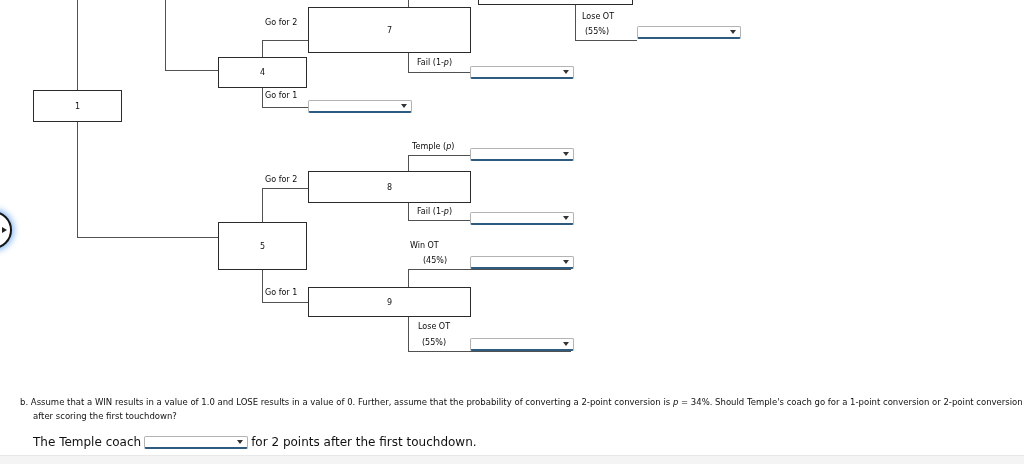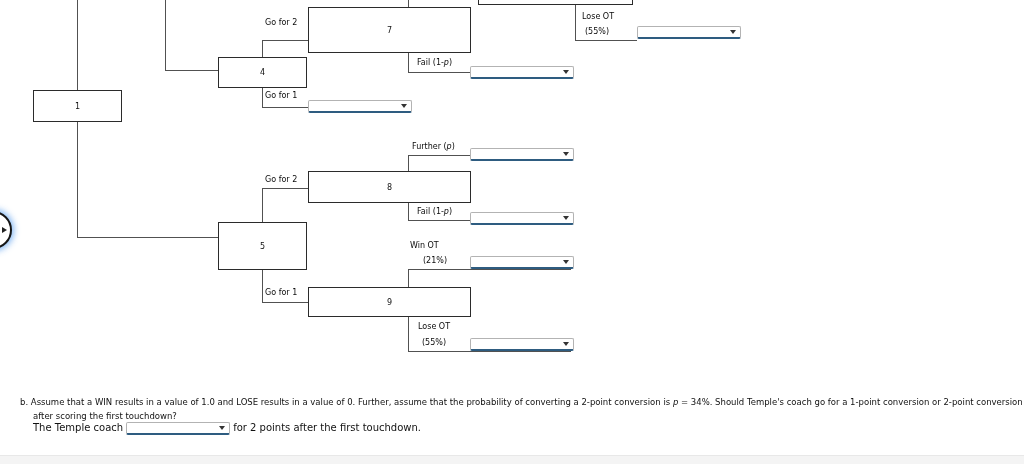--- a/index.html
+++ b/index.html
@@ -40,22 +40,22 @@
     position:absolute;right:4px;top:3px;width:0;height:0;
     border-left:3px solid transparent;border-right:3px solid transparent;
     border-top:4px solid #333;
   }
   #question{
     position:absolute;left:20px;top:395px;width:995px;
     font-size:8.5px;line-height:14px;
     padding-left:13px;text-indent:-13px;
   }
   #answer-line{
-    position:absolute;left:33px;top:420px;width:900px;
-    font-size:10px;line-height:16px;
+    position:absolute;left:33px;top:434px;width:900px;
+    font-size:12px;line-height:16px;
   }
   #footer-strip{
     position:absolute;left:0;top:455px;width:1024px;height:9px;
     background:#f4f4f4;border-top:1px solid #e8e8e8;
   }
   #side-circle{
     position:absolute;left:-26px;top:211px;width:34px;height:34px;
     background:#fff;border:2px solid #151515;border-radius:50%;
     box-shadow:0 0 6px 2px rgba(110,170,240,0.85);
   }
@@ -118,24 +118,24 @@
 
   <div class="node" style="left:478px;top:-12px;width:155px;height:17px"></div>
 
   <div class="lbl" style="left:265px;top:18px">Go for 2</div>
   <div class="lbl" style="left:265px;top:91px">Go for 1</div>
   <div class="lbl" style="left:417px;top:58px"><span>Fail (1-</span><span class="ital">p</span><span>)</span></div>
   <div class="lbl" style="left:582px;top:12px">Lose OT</div>
   <div class="lbl" style="left:585px;top:27px">(55%)</div>
   <div class="lbl" style="left:265px;top:175px">Go for 2</div>
   <div class="lbl" style="left:265px;top:288px">Go for 1</div>
-  <div class="lbl" style="left:412px;top:142px"><span>Further (</span><span class="ital">p</span><span>)</span></div>
+  <div class="lbl" style="left:412px;top:142px"><span>Temple (</span><span class="ital">p</span><span>)</span></div>
   <div class="lbl" style="left:417px;top:207px"><span>Fail (1-</span><span class="ital">p</span><span>)</span></div>
   <div class="lbl" style="left:410px;top:241px">Win OT</div>
-  <div class="lbl" style="left:423px;top:256px">(21%)</div>
+  <div class="lbl" style="left:423px;top:256px">(45%)</div>
   <div class="lbl" style="left:418px;top:322px">Lose OT</div>
   <div class="lbl" style="left:422px;top:338px">(55%)</div>
 
   <div class="sel" style="left:637px;top:26px">
       <span class="arr"></span>
     </div>
   <div class="sel" style="left:470px;top:66px">
       <span class="arr"></span>
     </div>
   <div class="sel" style="left:308px;top:100px">

